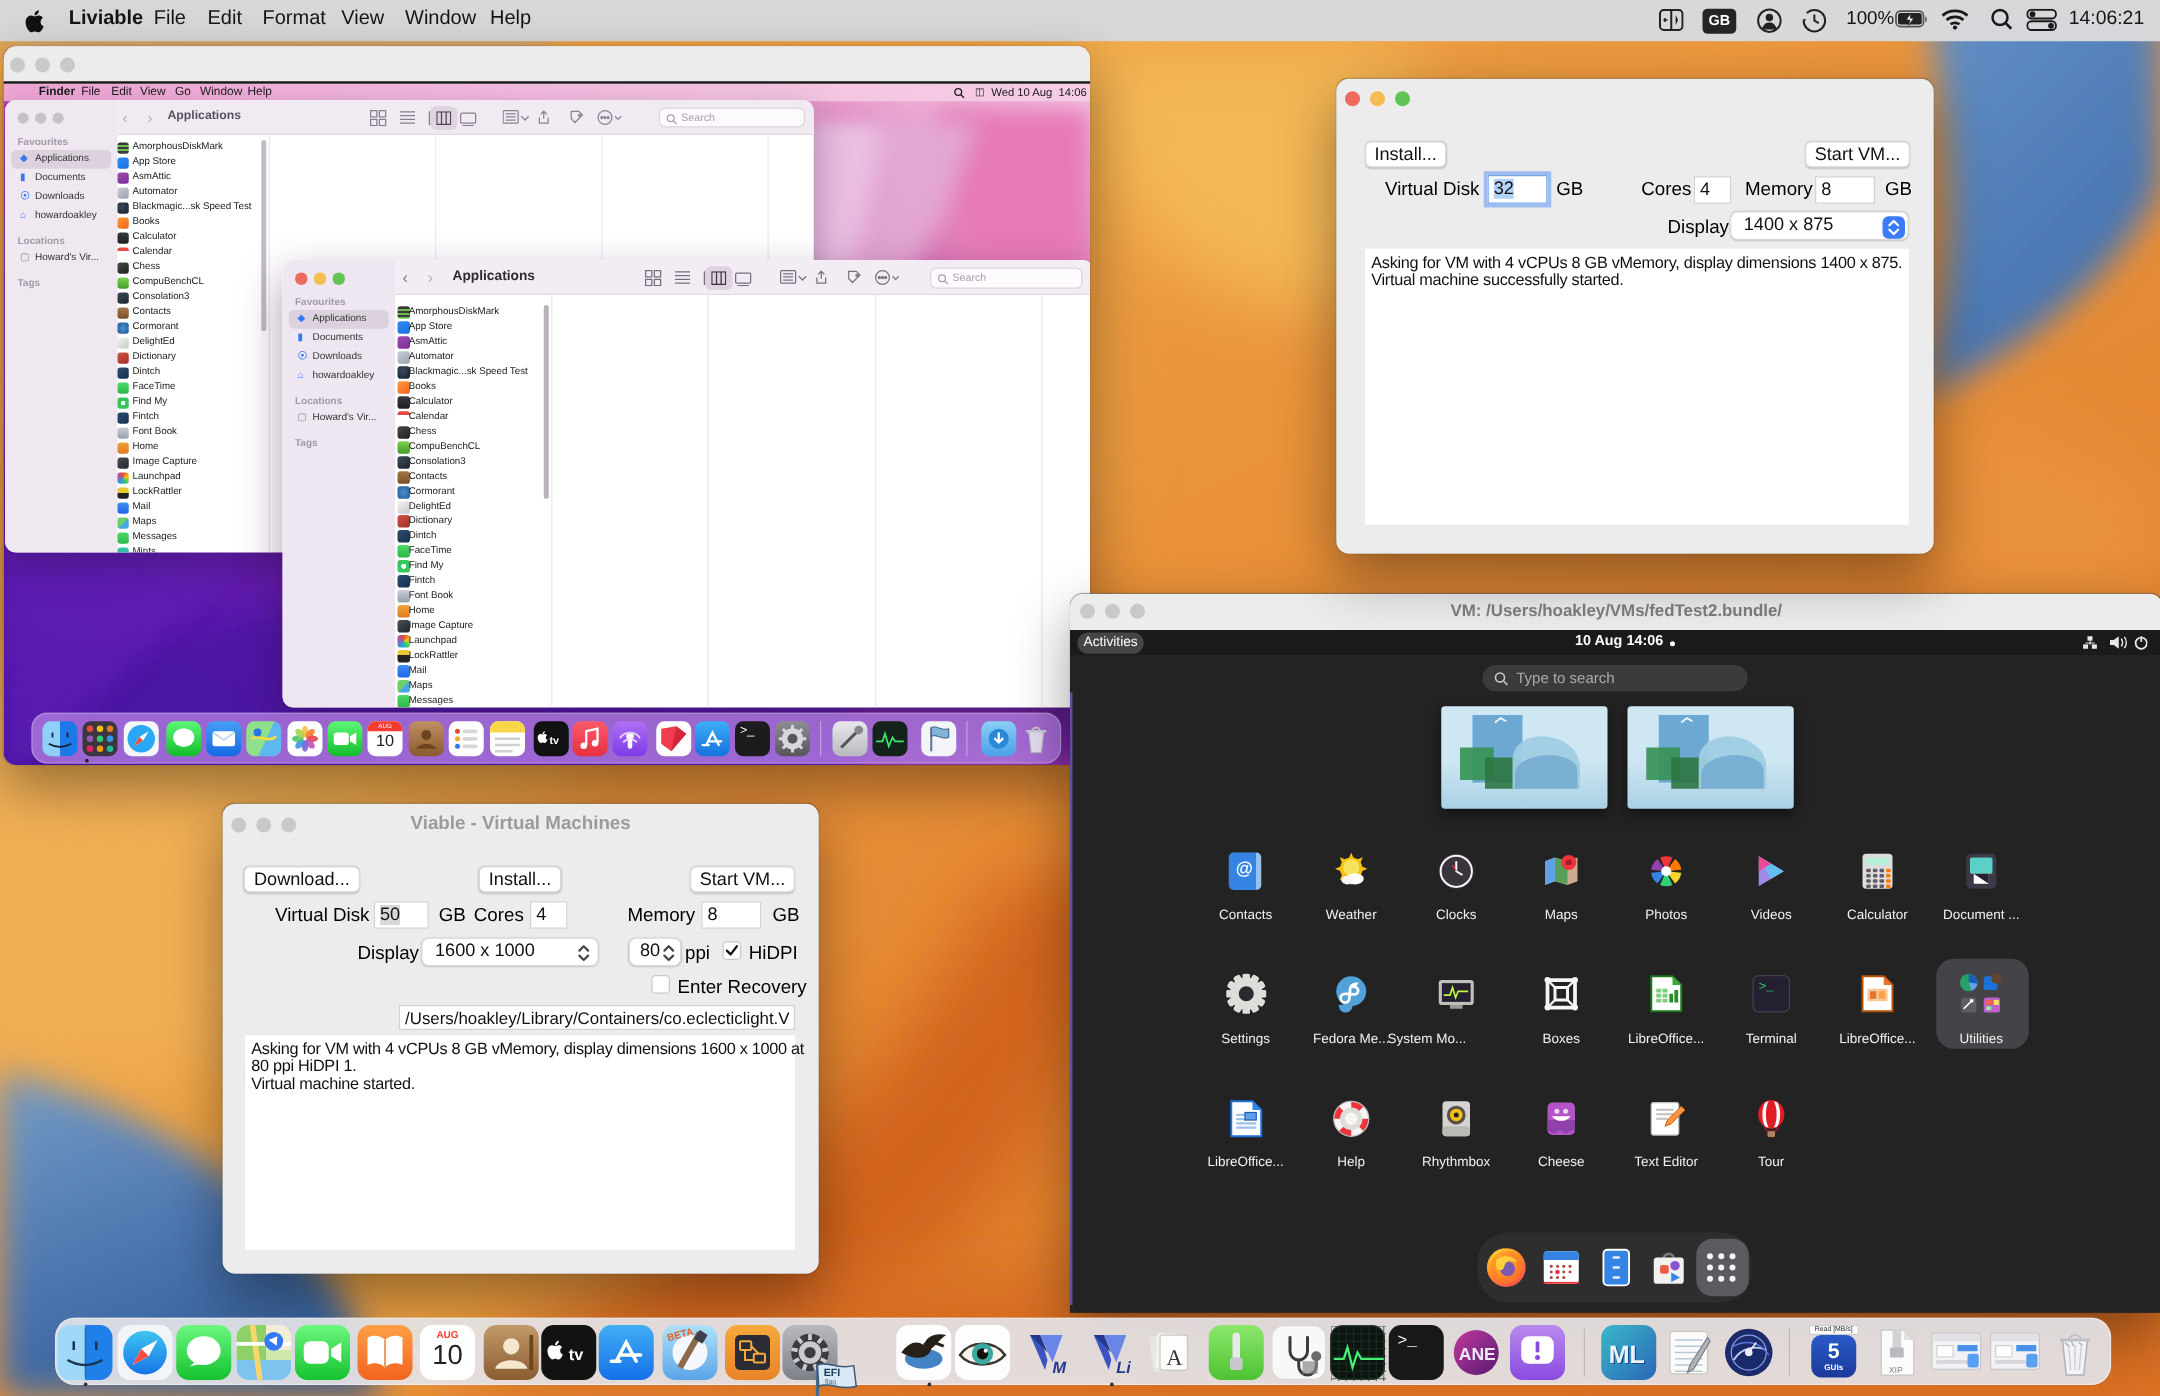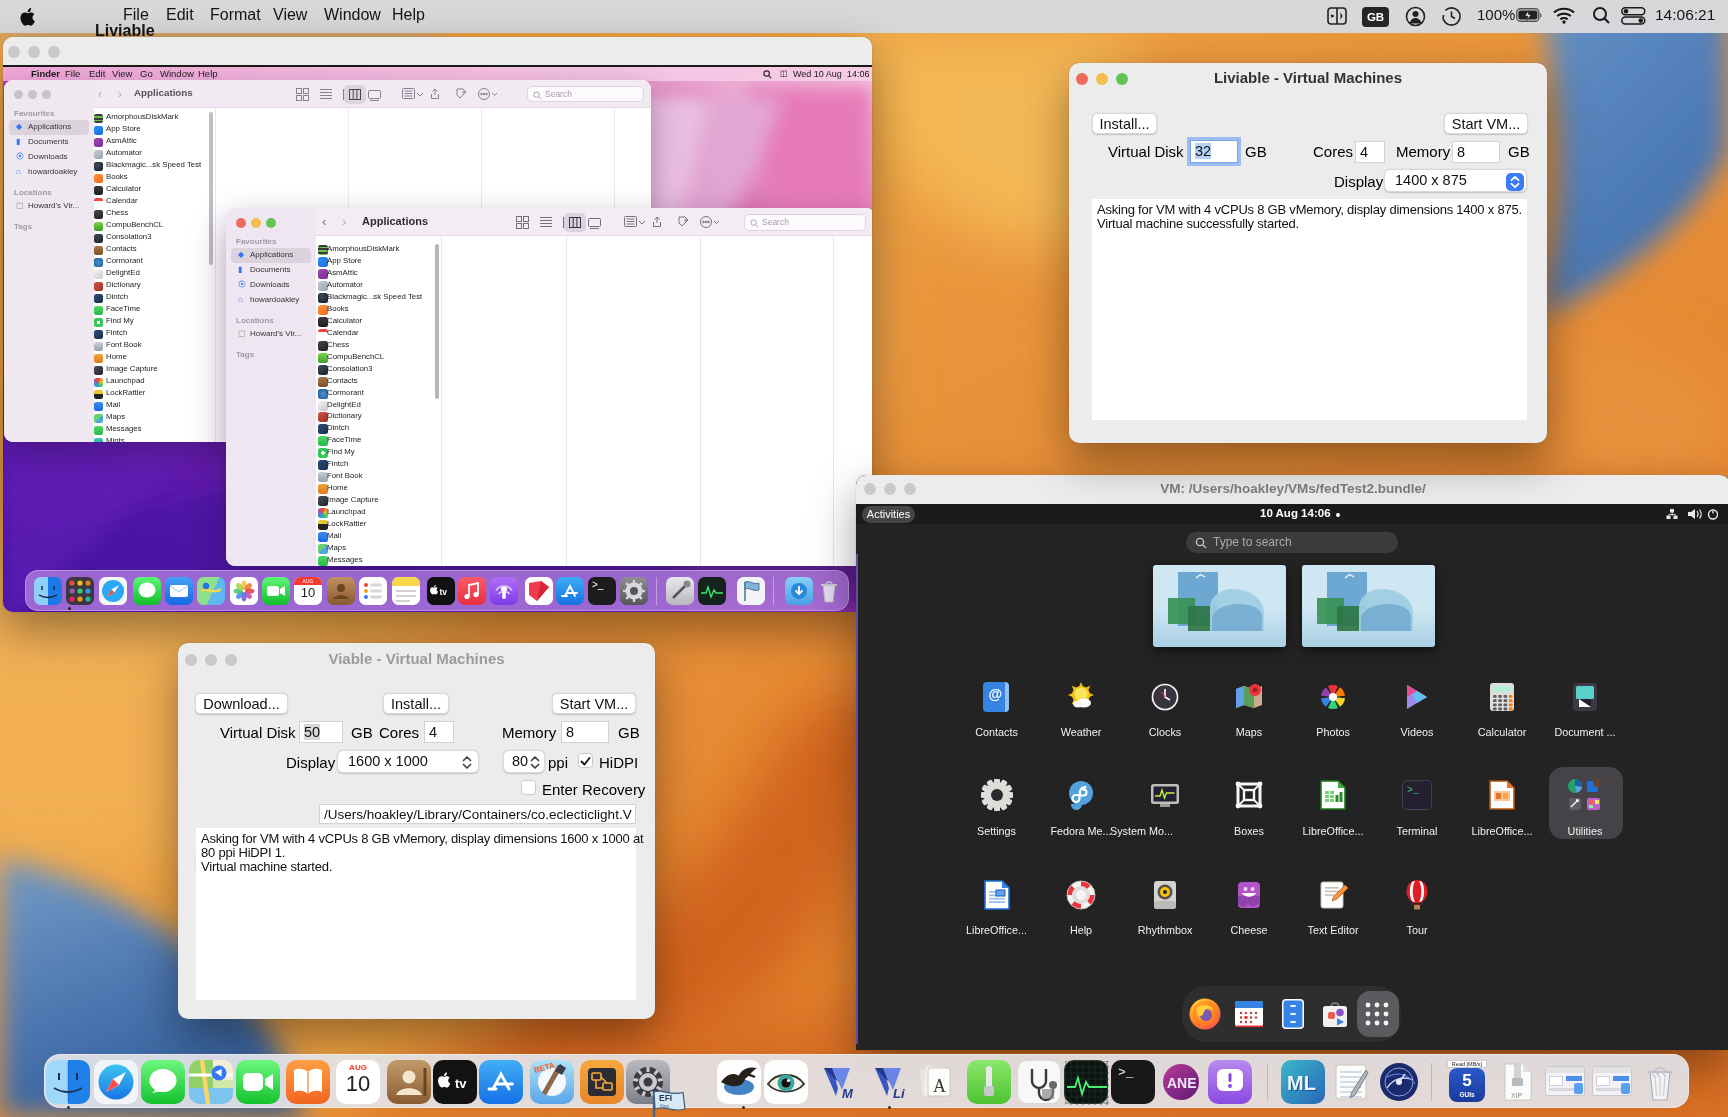--- a/index.html
+++ b/index.html
@@ -58,21 +58,21 @@
 
   <path d="M 0 858 C 95 878 180 930 236 990 C 272 1030 296 1070 305 1117 L 0 1117 Z" fill="url(#blu2)" filter="url(#soft)"></path>
 
   <rect x="0" y="30" width="440" height="12" fill="#93a6bf" filter="url(#soft)" opacity="0.85"></rect>
 </svg>
 
 <div class="abs" style="left:0;top:0;width:1728px;height:33px;background:rgba(217,218,219,0.97);font-size:16px;color:#151515;">
   <svg class="abs" style="left:20px;top:7px;" width="18" height="20" viewBox="0 0 16 18">
       <path fill="#111" d="M11.1 9.6c0-2 1.6-3 1.7-3.1-0.9-1.4-2.4-1.6-2.9-1.6-1.2-0.1-2.4 0.7-3 0.7-0.6 0-1.6-0.7-2.6-0.7-1.3 0-2.6 0.8-3.3 2-1.4 2.4-0.4 6 1 8 0.7 1 1.5 2.1 2.5 2 1-0.1 1.4-0.6 2.6-0.6 1.2 0 1.6 0.6 2.6 0.6 1.1 0 1.8-1 2.5-2 0.8-1.1 1.1-2.2 1.1-2.3-0.1 0-2.2-0.8-2.2-3zM9.1 3.6c0.5-0.7 0.9-1.6 0.8-2.6-0.8 0-1.8 0.6-2.3 1.2-0.5 0.6-1 1.6-0.8 2.5 0.9 0.1 1.8-0.4 2.3-1.1z"></path>
     </svg>
-  <span class="abs" style="left:55px;top:22px;font-weight:bold;margin-left:40px;">Liviable</span>
+  <span class="abs" style="left:55px;top:6px;font-weight:bold;">Liviable</span>
   <span class="abs" style="left:123px;top:6px;">File</span>
   <span class="abs" style="left:166px;top:6px;">Edit</span>
   <span class="abs" style="left:210px;top:6px;">Format</span>
   <span class="abs" style="left:273px;top:6px;">View</span>
   <span class="abs" style="left:324px;top:6px;">Window</span>
   <span class="abs" style="left:392px;top:6px;">Help</span>
 
   <svg class="abs" style="left:1327px;top:7px" width="20" height="18" viewBox="0 0 20 18">
       <rect x="1" y="1" width="18" height="16" rx="3" fill="none" stroke="#222" stroke-width="1.6"></rect>
       <rect x="9.2" y="1" width="1.6" height="16" fill="#222"></rect>
@@ -893,21 +893,20 @@
       </svg>
 
   <div class="abs" style="left:0;top:50px;width:2px;height:490px;background:#5f4f9a;"></div>
 </div>
 </div>
 
 <div class="win" id="winB" style="left:1069px;top:63px;width:478px;height:380px;background:#ececec;z-index:30;">
   <div class="tl" style="left:6.5px;top:10px;background:#ee6a5d;"></div>
   <div class="tl" style="left:26.5px;top:10px;background:#f5bd4f;"></div>
   <div class="tl" style="left:46.5px;top:10px;background:#61c354;"></div>
-  <div class="ttl" style="top:6px;font-size:15px;color:#333;">Liviable - Virtual Machines</div>
   <div class="btn" style="left:23px;top:50px;width:65px;height:21px;line-height:20px;">Install...</div>
   <div class="btn" style="left:375px;top:50px;width:84px;height:21px;line-height:20px;">Start VM...</div>
   <span class="abs" style="left:39px;top:80px;font-size:15px;">Virtual Disk</span>
   <div class="fld" style="left:121px;top:77px;width:48px;height:23px;outline:3px solid #9dbdf0;border-color:#7aa5e8;line-height:21px;"><span style="background:#b3d2f8;">32</span></div>
   <span class="abs" style="left:176px;top:80px;font-size:15px;">GB</span>
   <span class="abs" style="left:244px;top:80px;font-size:15px;">Cores</span>
   <div class="fld" style="left:286px;top:78px;width:30px;height:22px;line-height:20px;">4</div>
   <span class="abs" style="left:327px;top:80px;font-size:15px;">Memory</span>
   <div class="fld" style="left:383px;top:78px;width:48px;height:22px;line-height:20px;">8</div>
   <span class="abs" style="left:439px;top:80px;font-size:15px;">GB</span>

